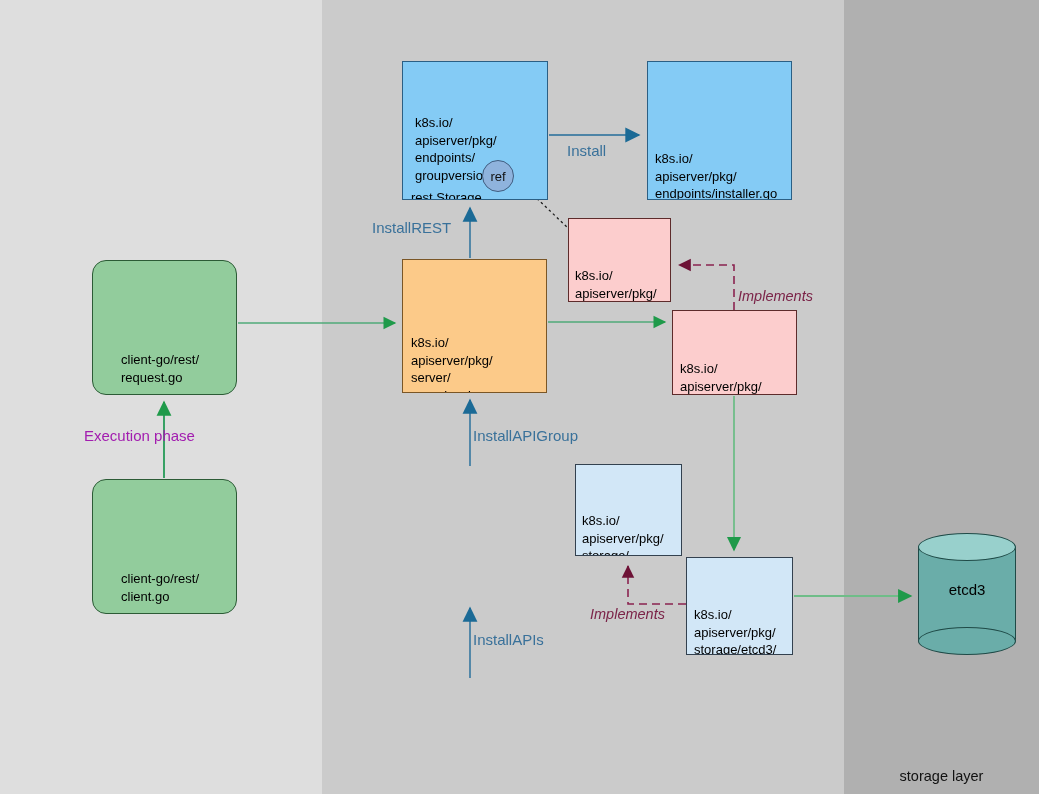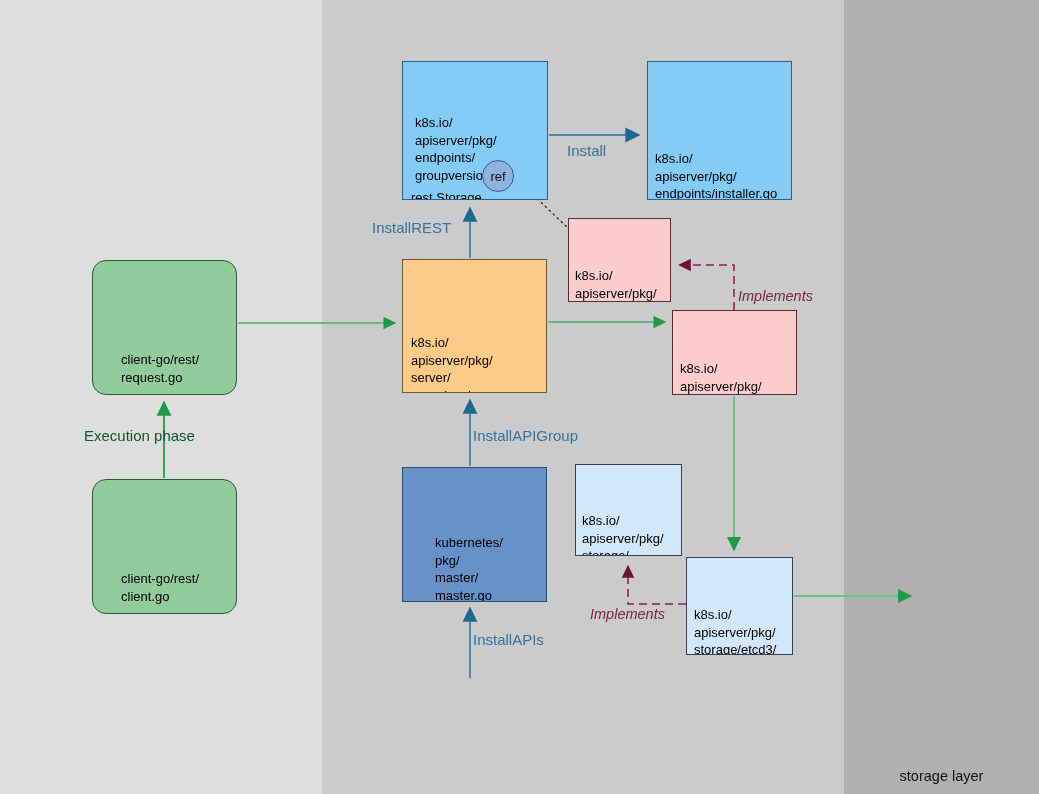--- a/index.html
+++ b/index.html
@@ -143,21 +143,21 @@
   
   #edges { position: absolute; left: 0; top: 0; width: 1039px; height: 794px; }
 
   
   .edge-label {
     position: absolute;
     font-size: 15px;
     white-space: nowrap;
   }
   .lbl-blue { color: #39719a; }
-  .lbl-green{ color: #14532d; }
+  .lbl-green{ color: #a21caf; }
   .lbl-impl { color: #7b2348; font-style: italic; font-size: 14.5px; }
 
   #lbl-install        { left:567px; top:142px; }
   #lbl-installrest    { left:372px; top:219px; }
   #lbl-installapigroup{ left:473px; top:427px;text-align:right; }
   #lbl-installapis    { left:473px; top:631px; }
   #lbl-execphase      { left:84px;  top:427px; }
   #lbl-implements-1   { left:738px; top:288px; }
   #lbl-implements-2   { left:590px; top:606px; }
 </style>
@@ -273,41 +273,41 @@
   <div class="node n-green" id="node-request">
     <span class="txt t1">client-go/rest/
 request.go</span>
   </div>
 
   <div class="node n-green" id="node-client">
     <span class="txt t1">client-go/rest/
 client.go</span>
   </div>
 
-  <div class="node n-dblue" id="node-master">
-    <span class="txt t1">kubernetes/
-pkg/
-master/
-master.go</span>
-  </div>
 
   <div class="node n-lblue" id="node-interfaces">
     <span class="txt t1">k8s.io/
 apiserver/pkg/
 storage/
 interfaces.go</span>
   </div>
 
   <div class="node n-lblue" id="node-etcd3store">
     <span class="txt t1">k8s.io/
 apiserver/pkg/
 storage/etcd3/
 store.go</span>
   </div>
 
+  <div id="cyl-etcd3">
+    <div class="body"></div>
+    <div class="bottom"></div>
+    <div class="top"></div>
+    <div class="cyl-label">etcd3</div>
+  </div>
 
   <div class="edge-label lbl-blue" id="lbl-install">Install</div>
   <div class="edge-label lbl-blue" id="lbl-installrest">InstallREST</div>
   <div class="edge-label lbl-blue" id="lbl-installapigroup">InstallAPIGroup</div>
   <div class="edge-label lbl-blue" id="lbl-installapis">InstallAPIs</div>
   <div class="edge-label lbl-green" id="lbl-execphase">Execution phase</div>
   <div class="edge-label lbl-impl" id="lbl-implements-1">Implements</div>
   <div class="edge-label lbl-impl" id="lbl-implements-2">Implements</div>
 
   <div class="lane-label" id="lane-label-storage">storage layer</div>

